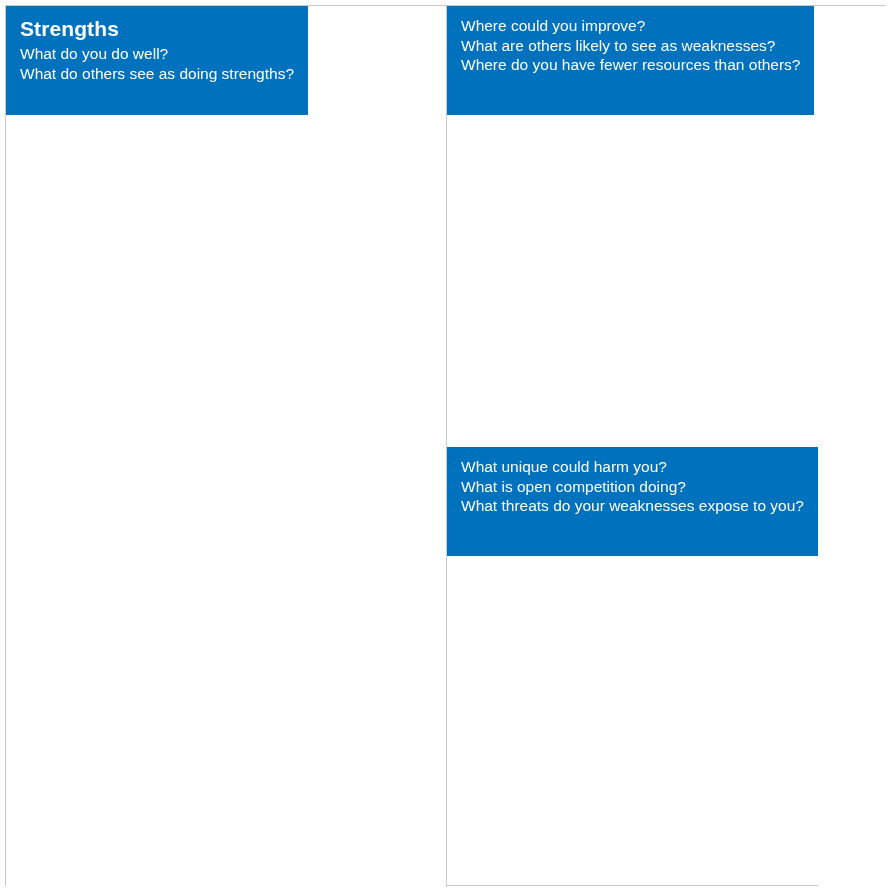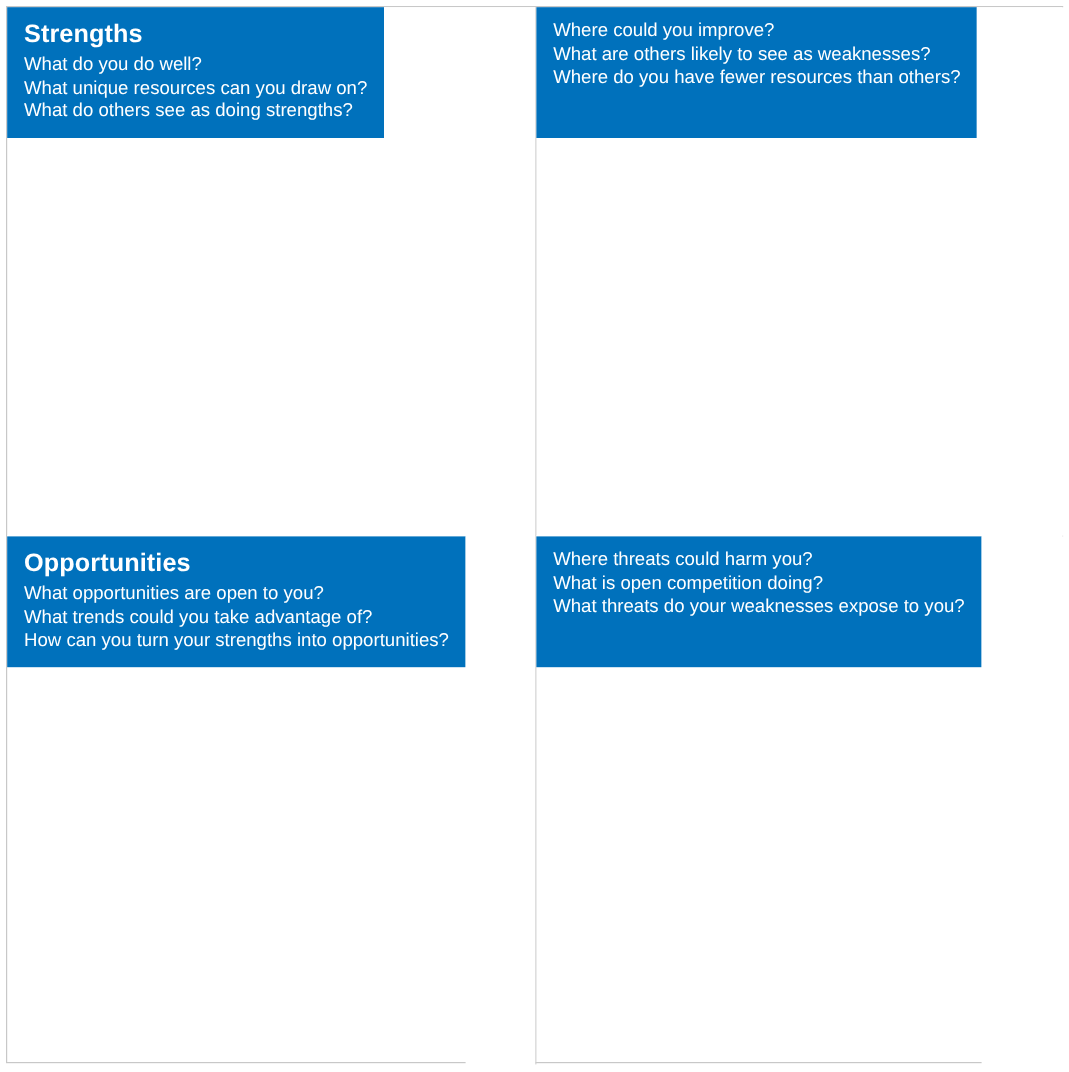--- a/index.html
+++ b/index.html
@@ -28,21 +28,20 @@
 </style>
 </head>
 <body>
 
 <div class="grid">
 
   <div class="cell">
     <div class="header">
       <div class="title">Strengths</div>
       <div class="q">What do you do well?</div>
-      <div class="q">What unique resources can you draw on?</div>
       <div class="q">What do others see as doing strengths?</div>
     </div>
     <div class="body"></div>
   </div>
 
   <div class="vdiv"></div>
 
   <div class="cell">
     <div class="header">
       <div class="q">Where could you improve?</div>
@@ -50,33 +49,27 @@
       <div class="q">Where do you have fewer resources than others?</div>
     </div>
     <div class="body"></div>
   </div>
 
   <div class="hdiv"></div>
   <div class="vdiv"></div>
   <div class="hdiv"></div>
 
   <div class="cell">
-    <div class="header">
-      <div class="title">Opportunities</div>
-      <div class="q">What opportunities are open to you?</div>
-      <div class="q">What trends could you take advantage of?</div>
-      <div class="q">How can you turn your strengths into opportunities?</div>
-    </div>
     <div class="body"></div>
   </div>
 
   <div class="vdiv"></div>
 
   <div class="cell">
     <div class="header">
-      <div class="q">Where threats could harm you?</div>
+      <div class="q">What unique could harm you?</div>
       <div class="q">What is open competition doing?</div>
       <div class="q">What threats do your weaknesses expose to you?</div>
     </div>
     <div class="body"></div>
   </div>
 
 </div>
 
 </body></html>

